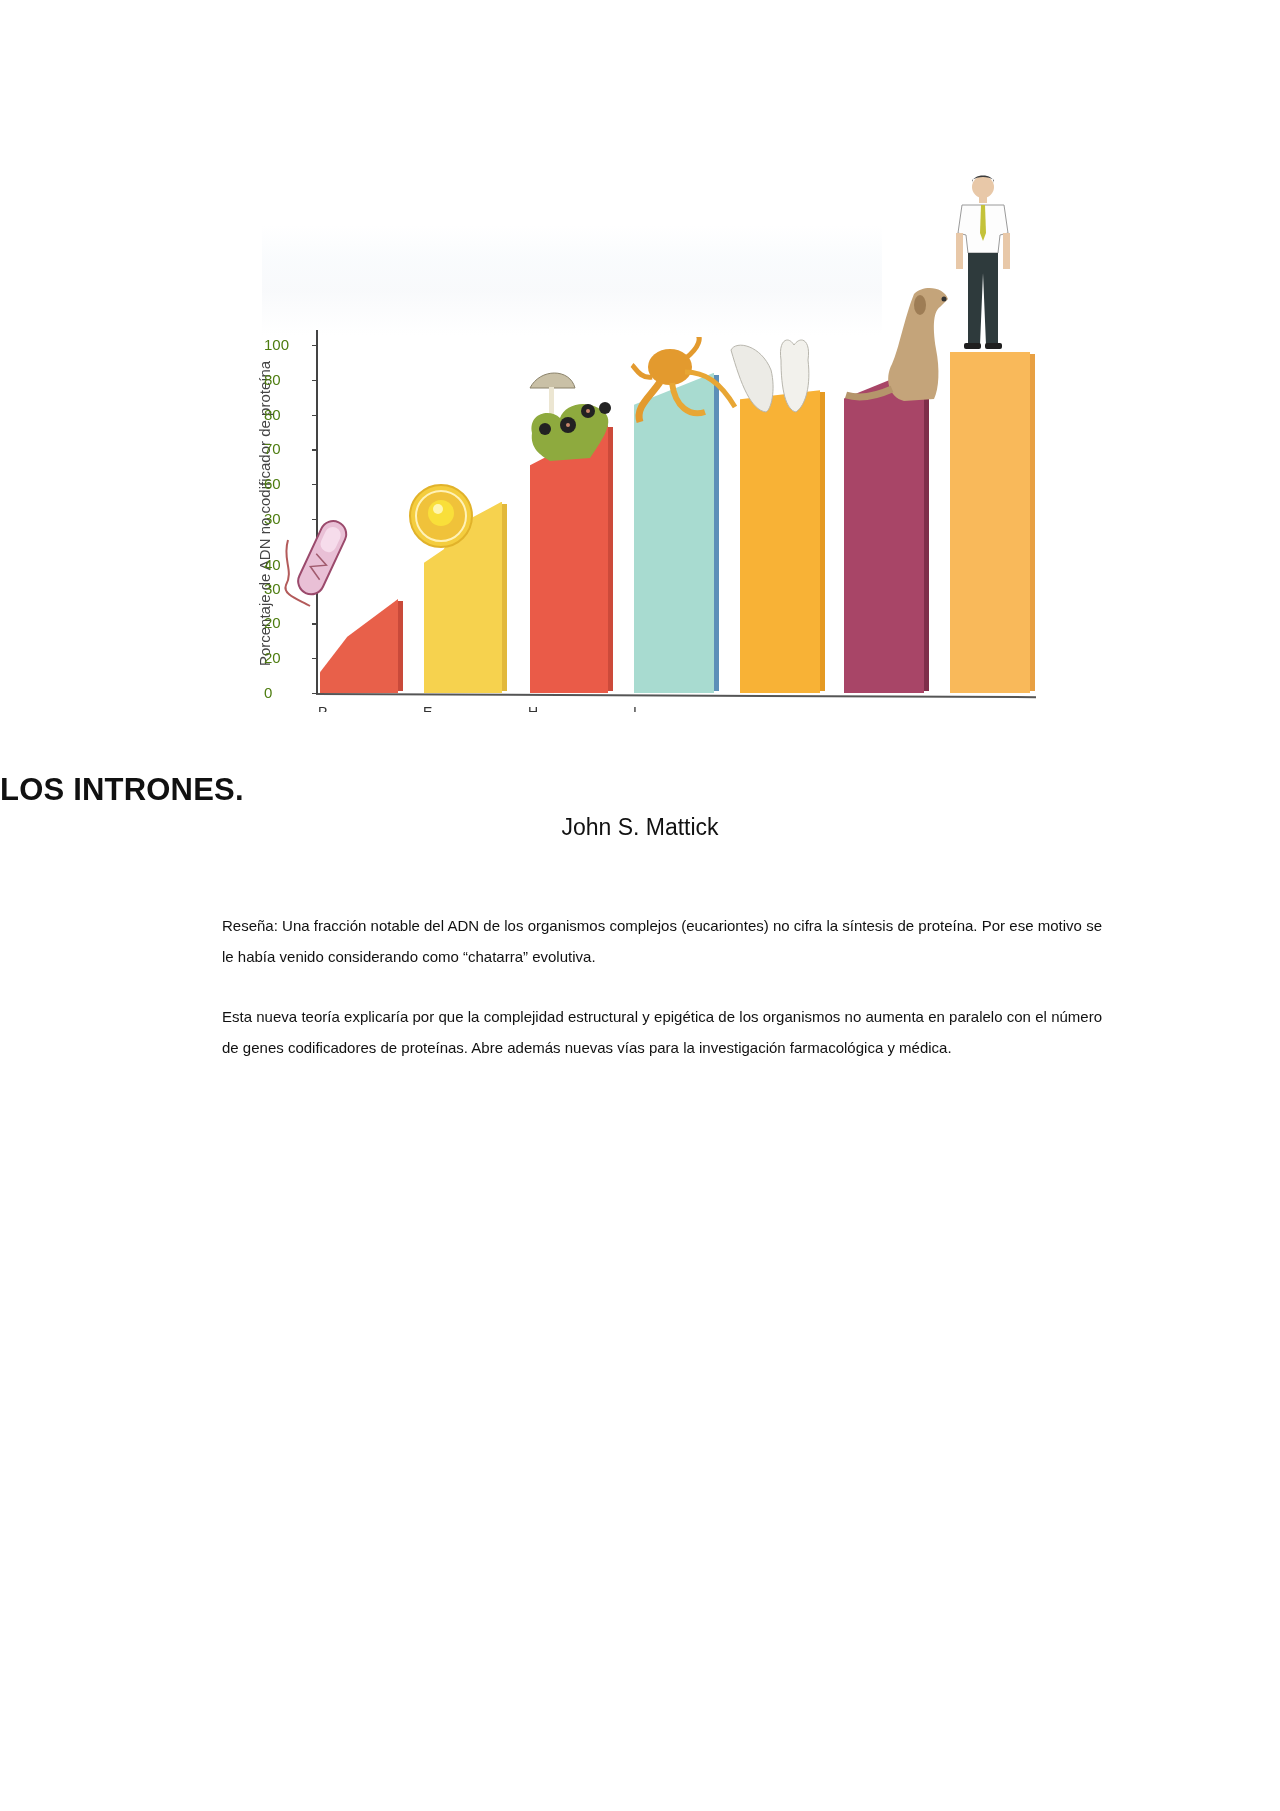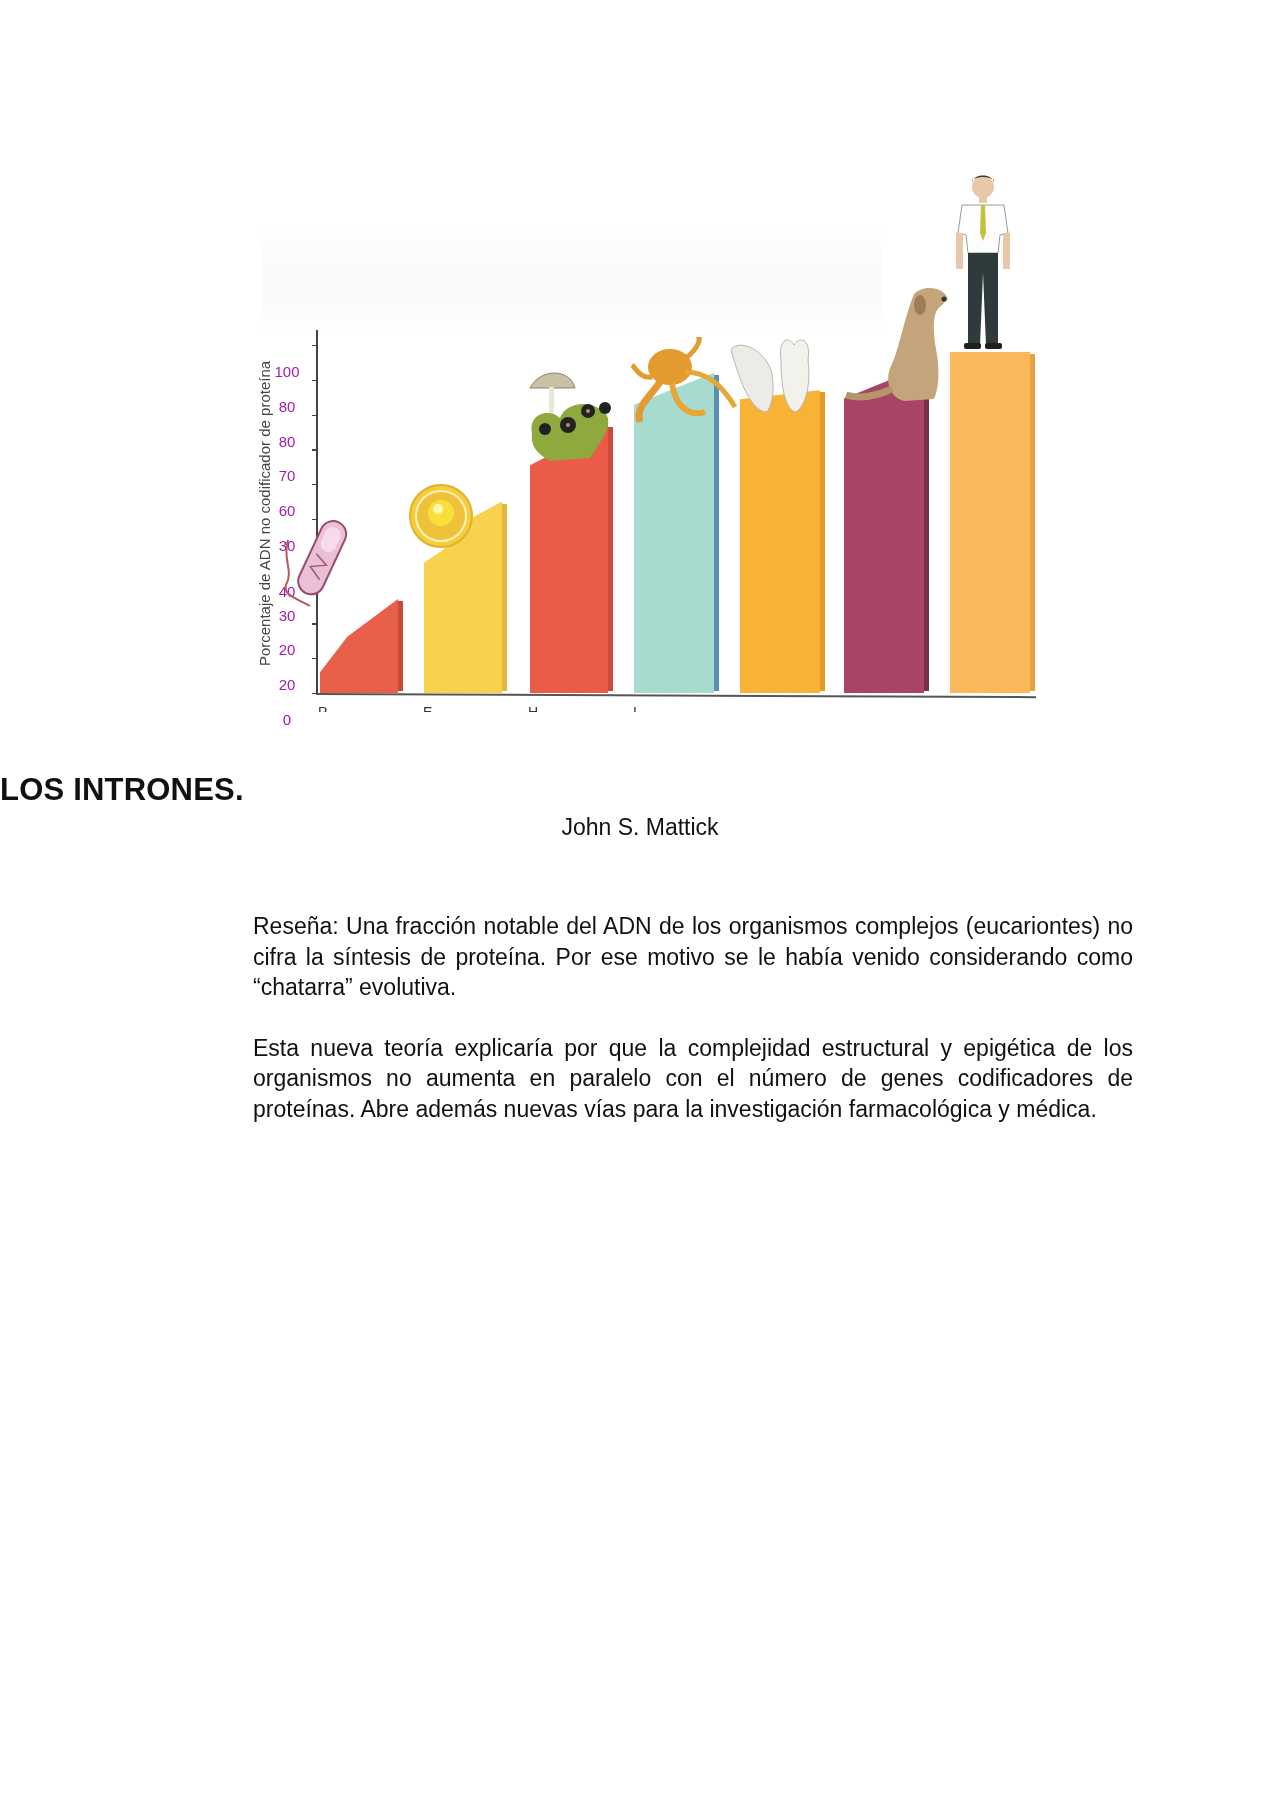--- a/index.html
+++ b/index.html
@@ -8,37 +8,37 @@
 
   .chart { position: absolute; left: 248px; top: 175px; width: 800px; height: 540px; }
   .chart-bg { position: absolute; left: 14px; top: 50px; width: 620px; height: 110px;
               background: linear-gradient(180deg, #ffffff 0%, #f6f9fc 30%, #f4f6f9 60%, #ffffff 100%);
               opacity: .6; }
   .y-label { position: absolute; left: -164px; top: 330px; width: 360px; text-align: center;
              transform: rotate(-90deg); font-size: 15px; color: #444; white-space: nowrap; }
   .y-axis { position: absolute; left: 68px; top: 155px; width: 1.5px; height: 365px; background: #444; }
   .x-axis { position: absolute; left: 68px; top: 518px; width: 720px; height: 1.5px; background: #555;
             transform: rotate(0.25deg); transform-origin: left; }
-  .tick { position: absolute; left: 16px; width: 46px; text-align: center; font-size: 15px; color: #a21caf; margin-top: 27px; }
+  .tick { position: absolute; left: 16px; width: 46px; text-align: left; font-size: 15px; color: #4d7c0f; }
   .tick-mark { position: absolute; left: 64px; width: 6px; height: 1.2px; background: #444; }
 
   .bar { position: absolute; bottom: 22px; }
   .bar .front { position: absolute; left: 0; bottom: 0; width: 100%; }
   .bar .side { position: absolute; right: -5px; bottom: 2px; width: 5px; }
 
   .cat-cut { position: absolute; top: 525px; left: 70px; width: 540px; height: 12px; overflow: hidden; }
   .cat-cut span { display: inline-block; width: 105px; font-size: 14px; color: #333; line-height: 24px; }
 
   .illus { position: absolute; }
 
   .title { position: absolute; left: 0; width: 1280px; top: 772px; text-align: left;
            font-weight: bold; font-size: 31px; letter-spacing: 0.2px; }
   .author { position: absolute; left: 0; width: 1280px; top: 814px; text-align: center; font-size: 23px; }
-  .body { position: absolute; left: 222px; width: 880px; top: 911px; font-size: 23px; line-height: 30.5px;
-          text-align: justify; margin-left: 31px; }
+  .body { position: absolute; left: 222px; width: 880px; top: 911px; font-size: 15px; line-height: 30.5px;
+          text-align: justify; }
   .body p { margin: 0 0 30px 0; }
 </style>
 </head>
 <body>
 
 <div class="chart">
   <div class="chart-bg"></div>
 
   <div class="y-label">Porcentaje de ADN no codificador de proteína</div>
   <div class="y-axis"></div>

